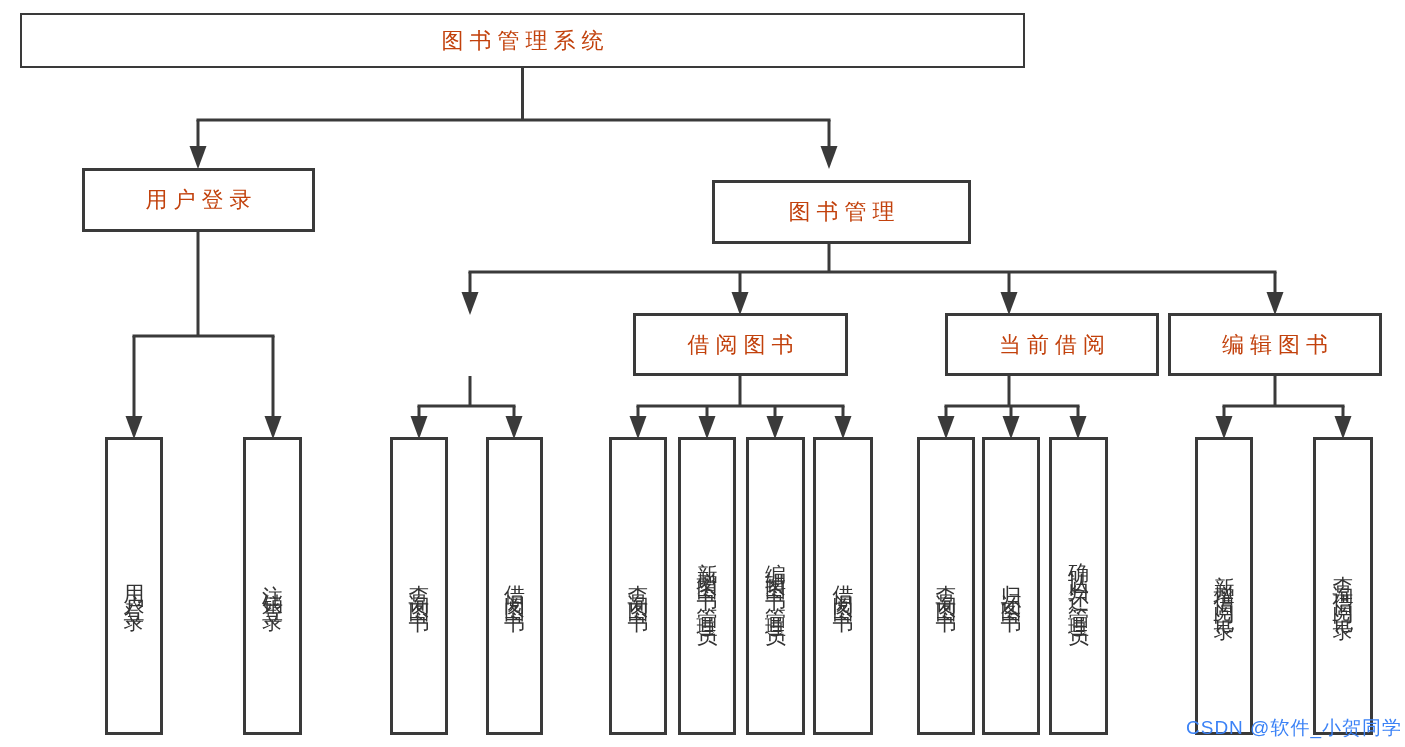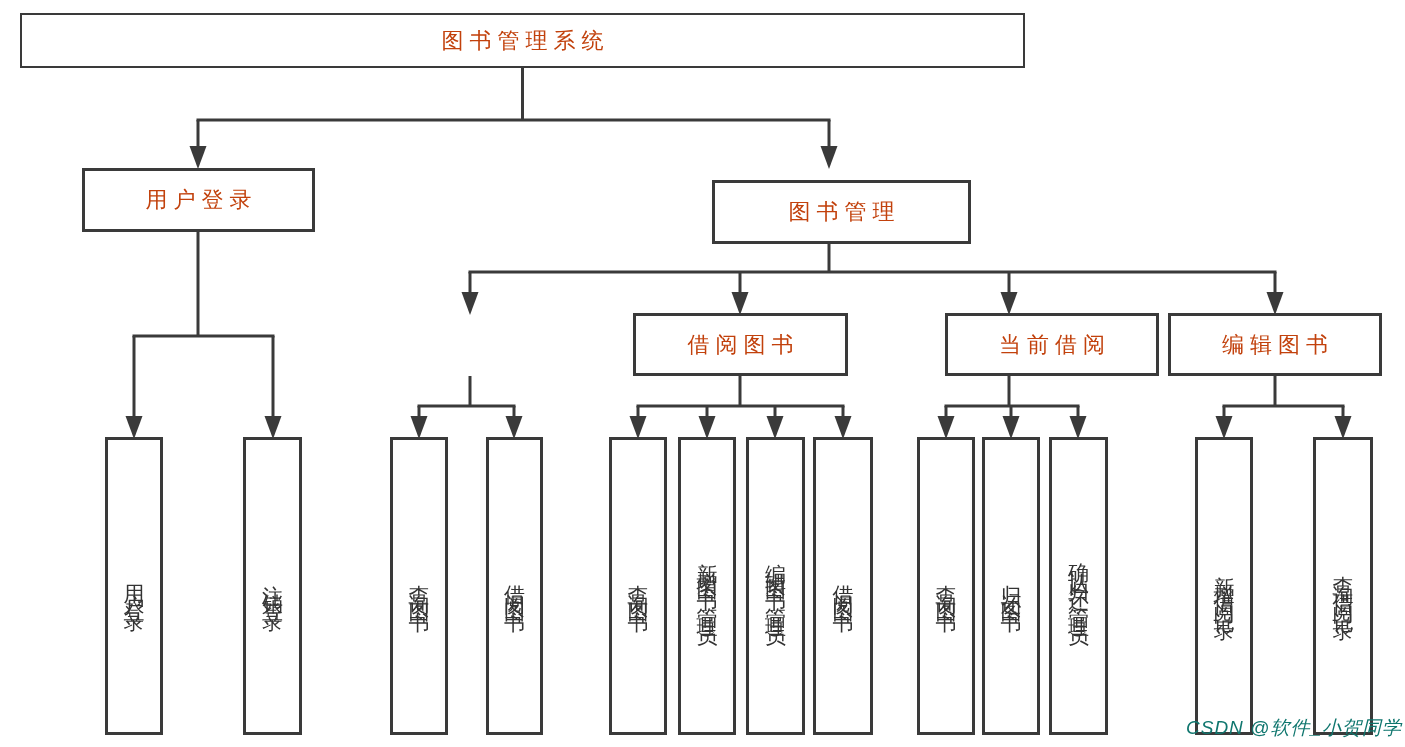--- a/index.html
+++ b/index.html
@@ -33,24 +33,23 @@
     letter-spacing:9px;
     white-space:nowrap;
     color:#333333;
   }
   .watermark{
     position:absolute;
     left:1186px;top:715px;
     width:210px;
     font-size:19px;
     letter-spacing:1px;
-    color:#0f766e;
+    color:#3b82f6;
     white-space:nowrap;
     text-align:center;
-    font-style:italic;
   }
 </style>
 </head>
 <body>
 
 <div class="stage">
 
   <svg class="wires" width="1405" height="747" viewBox="0 0 1405 747">
 
     <g stroke="#3a3a3a" stroke-width="3" fill="none">

